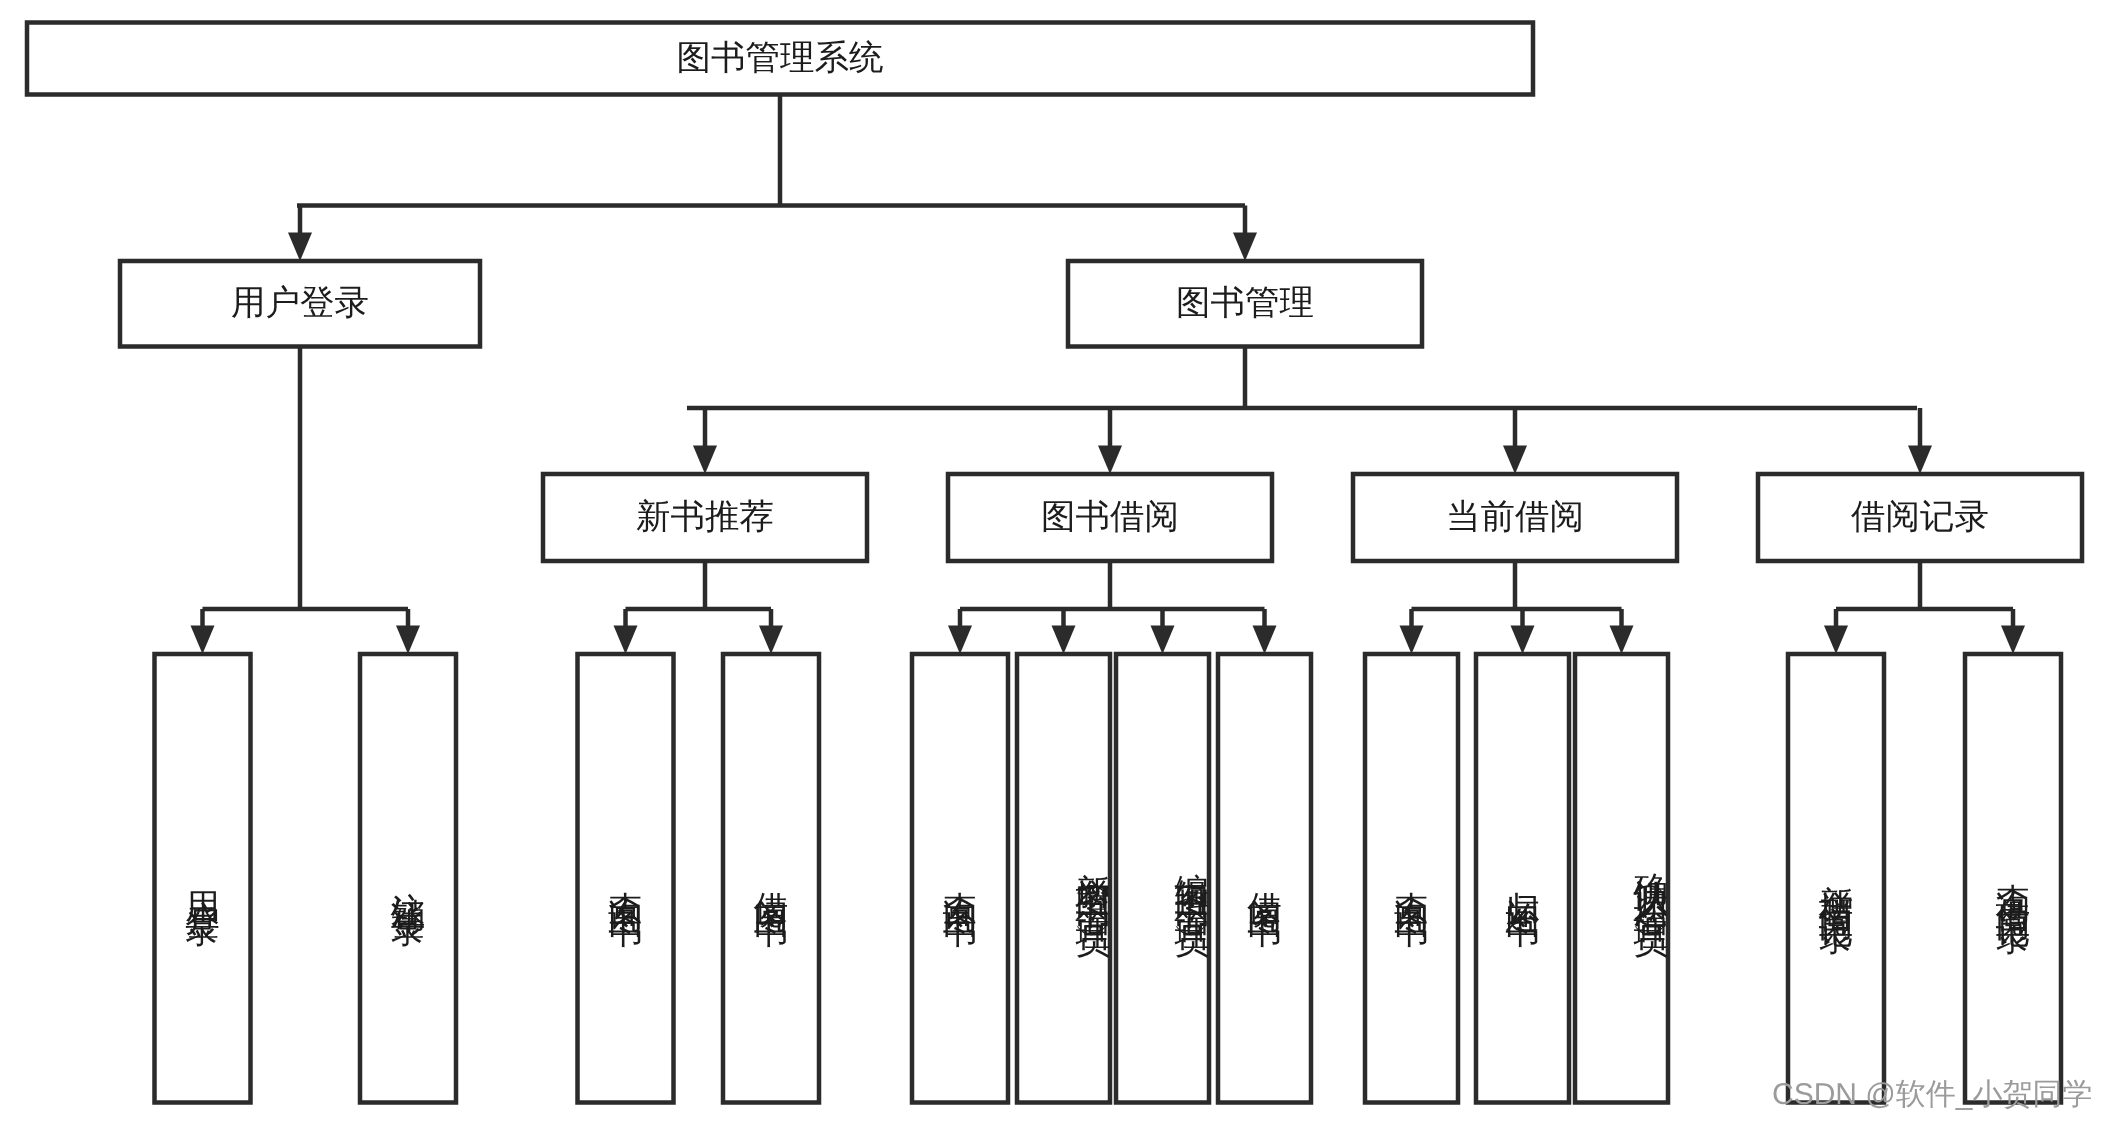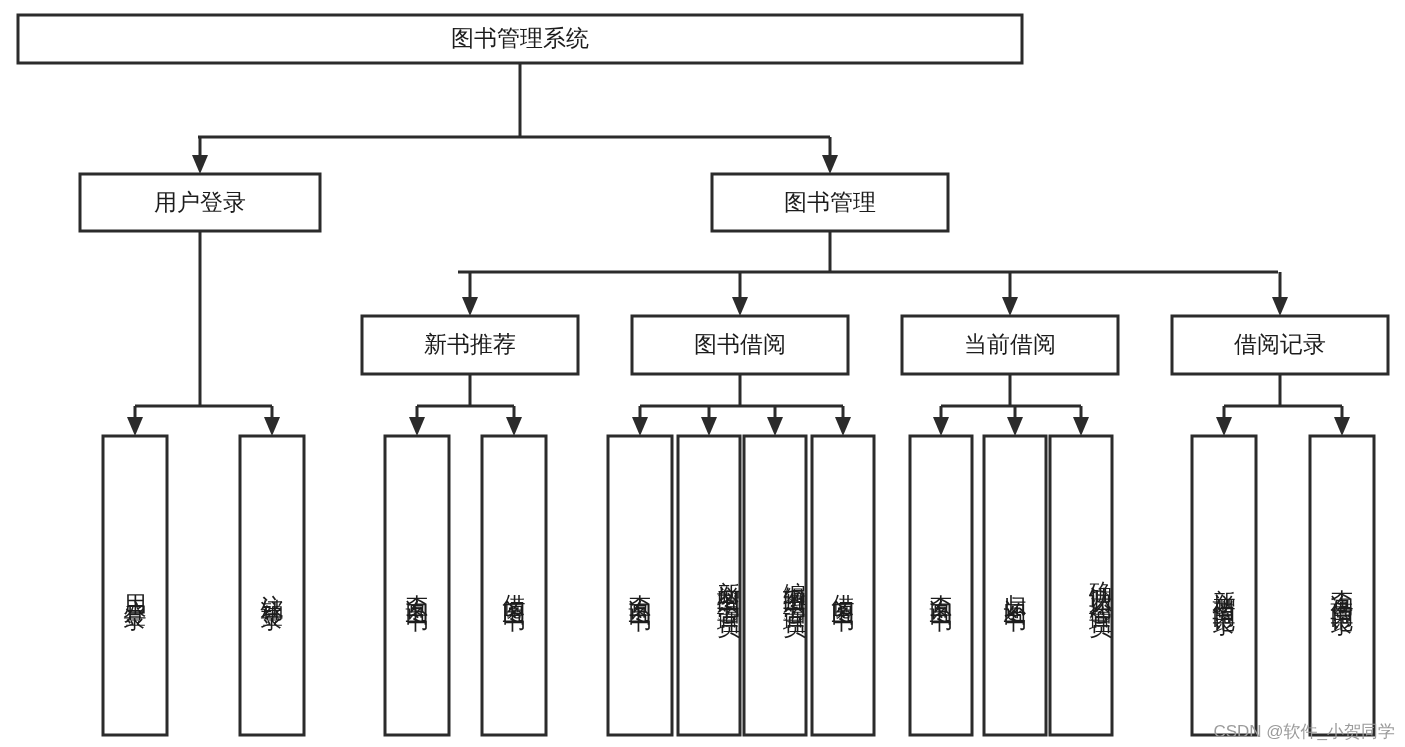--- a/index.html
+++ b/index.html
@@ -59,21 +59,21 @@
     letter-spacing: 5px;
     line-height: 1;
     white-space: nowrap;
     pointer-events: none;
   }
   .watermark {
     position: absolute;
     right: 10px;
     bottom: 4px;
     font-family: "Liberation Sans", "DejaVu Sans", sans-serif;
-    font-size: 17px;
+    font-size: 20px;
     color: #9b9b9b;
     white-space: nowrap;
   }
 </style>
 </head>
 <body>
 
 <div id="diagram-root">
 
   <svg class="diagram-canvas" viewBox="0 0 1405 747">

